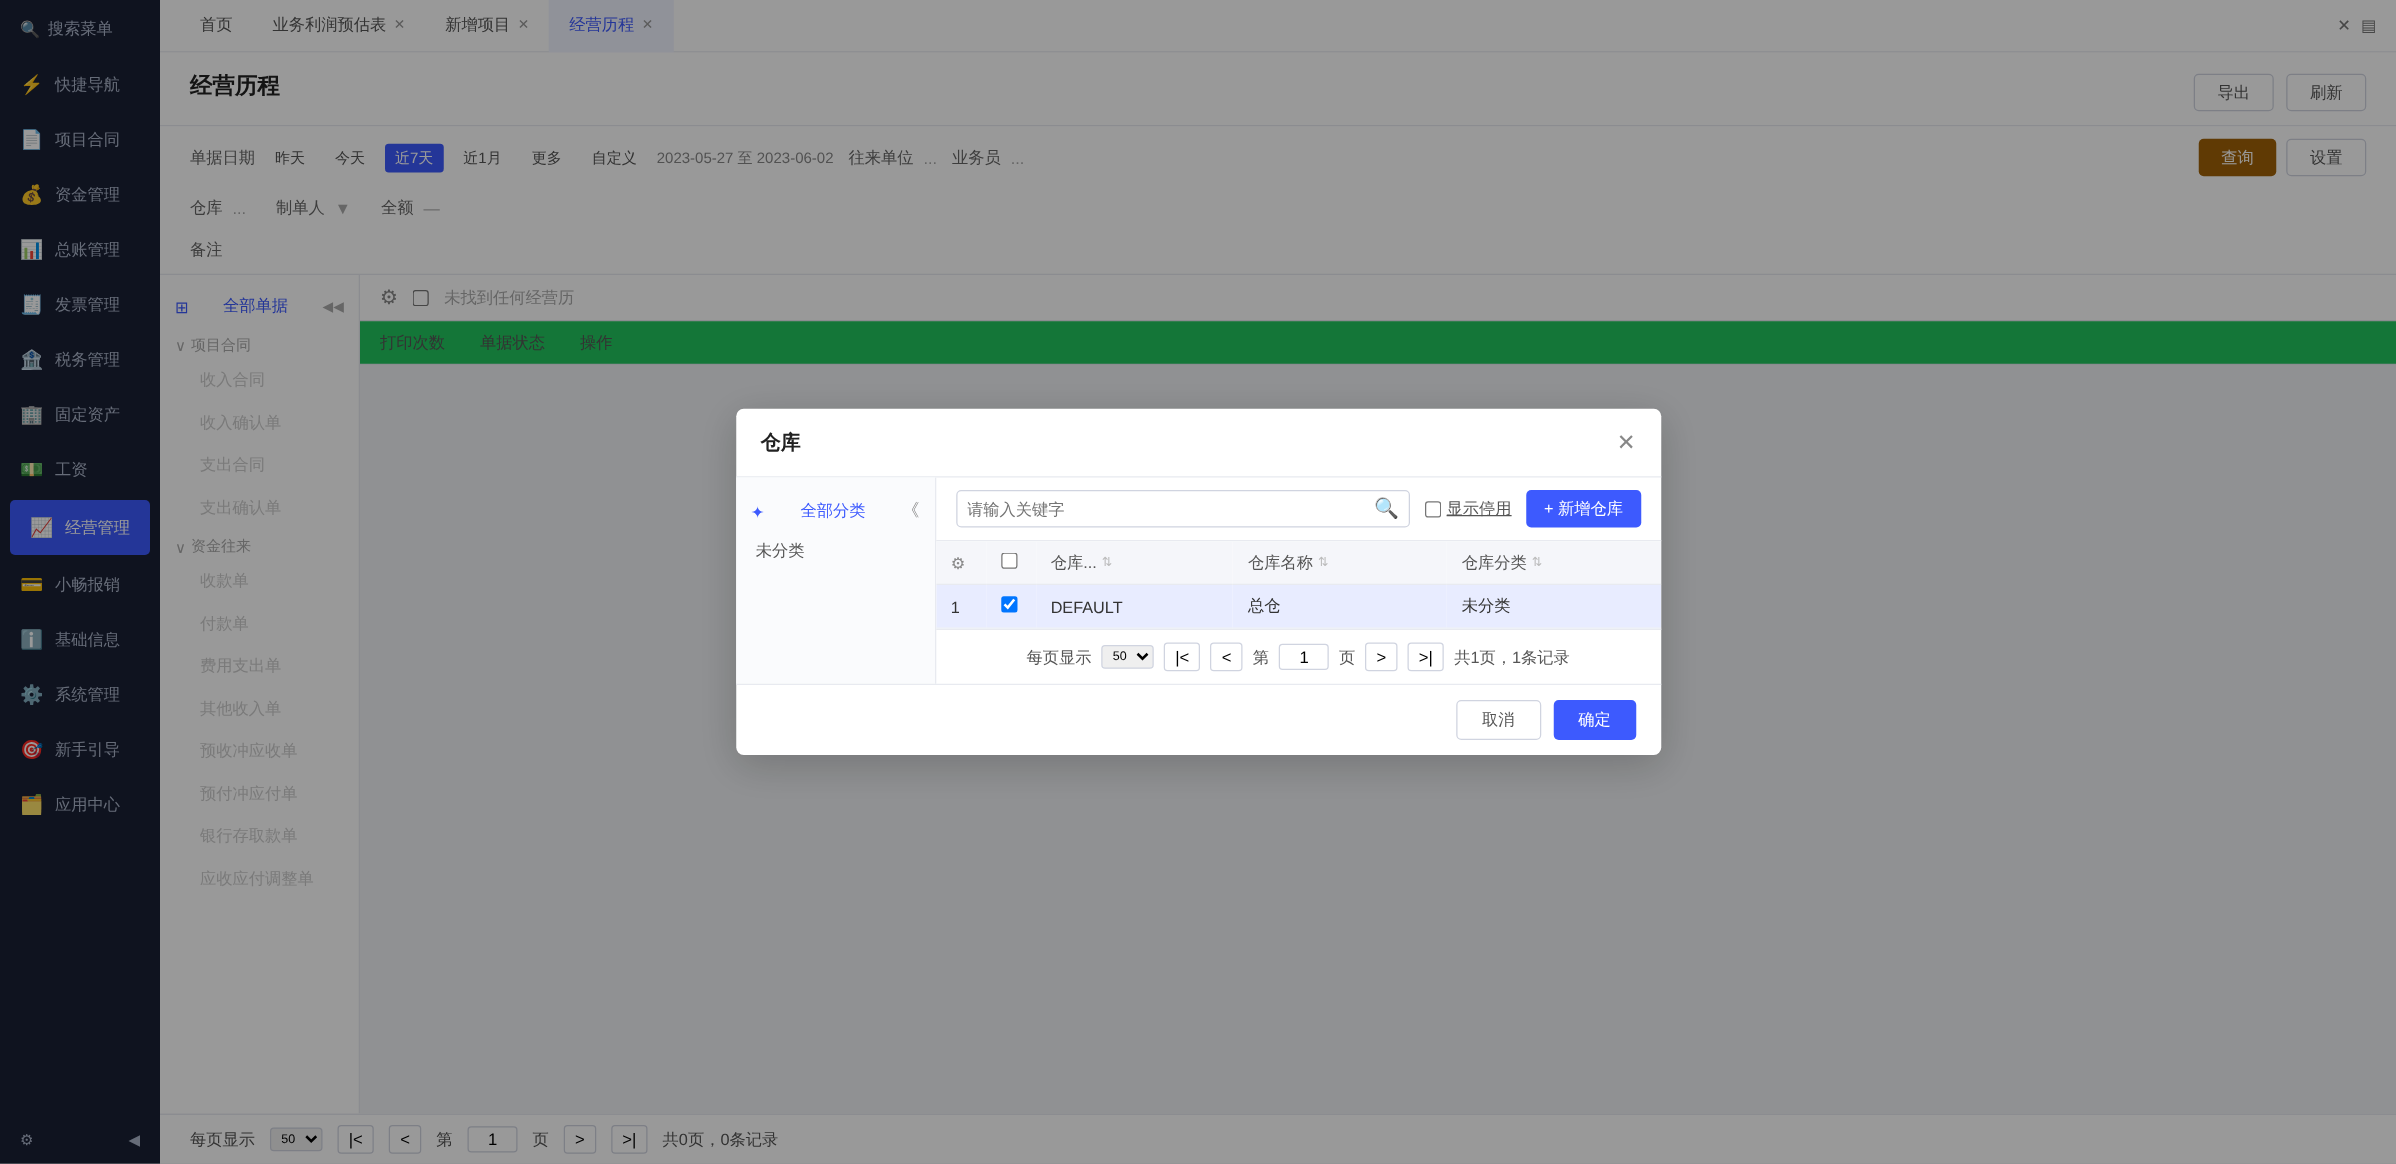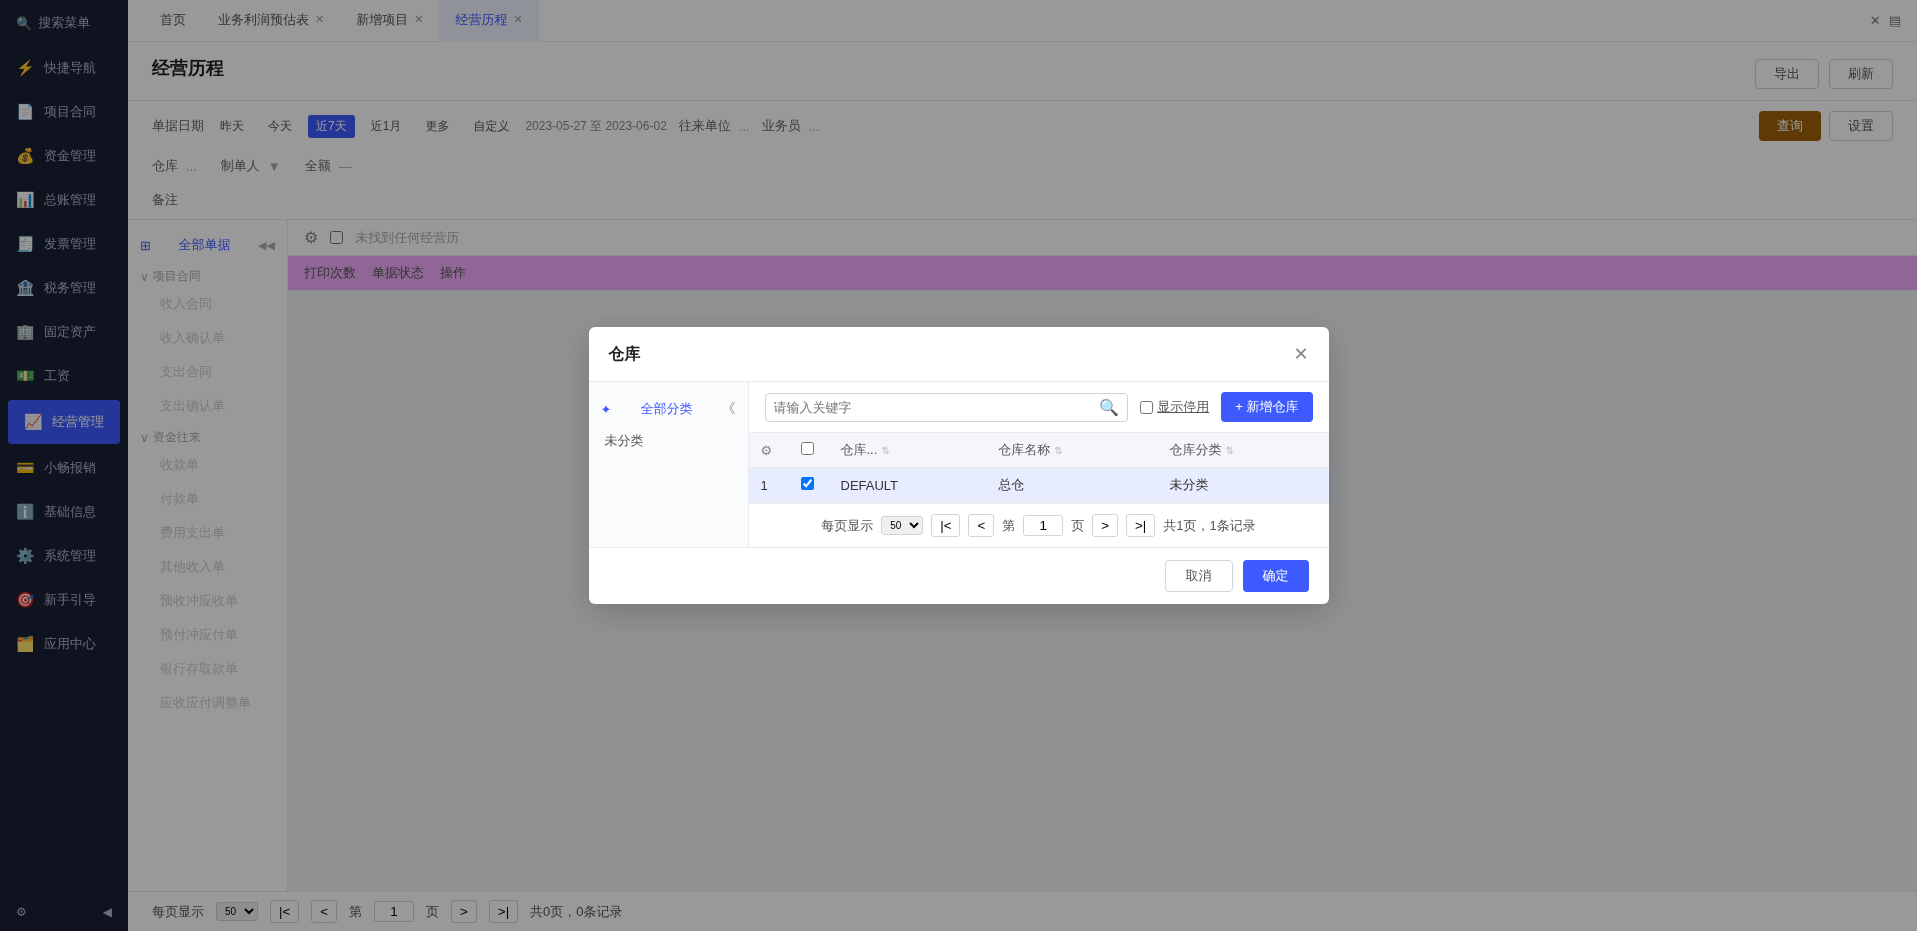--- a/index.html
+++ b/index.html
@@ -374,21 +374,21 @@
     </div>
 
     <div style="flex:1; display:flex; flex-direction:column; overflow:hidden;">
 
       <div style="background:#fff; border-bottom:1px solid #e8eaf0; padding:8px 16px; display:flex; align-items:center; gap:12px;">
         <span class="gear-icon">⚙</span>
         <input type="checkbox" style="">
         <span style="color:#aaa; font-size:13px;">未找到任何经营历</span>
       </div>
 
-      <div style="background:#f0abfc; border-bottom:1px solid #e8eaf0; padding:8px 16px; display:flex; gap:16px; font-size:13px; color:#555;">
+      <div style="background:#22c55e; border-bottom:1px solid #e8eaf0; padding:8px 16px; display:flex; gap:28px; font-size:13px; color:#555;">
         <span>打印次数</span>
         <span>单据状态</span>
         <span>操作</span>
       </div>
       <div style="flex:1; display:flex; align-items:center; justify-content:center; color:#aaa; font-size:13px;">
         <span>暂无数据</span>
       </div>
     </div>
   </div>
 

